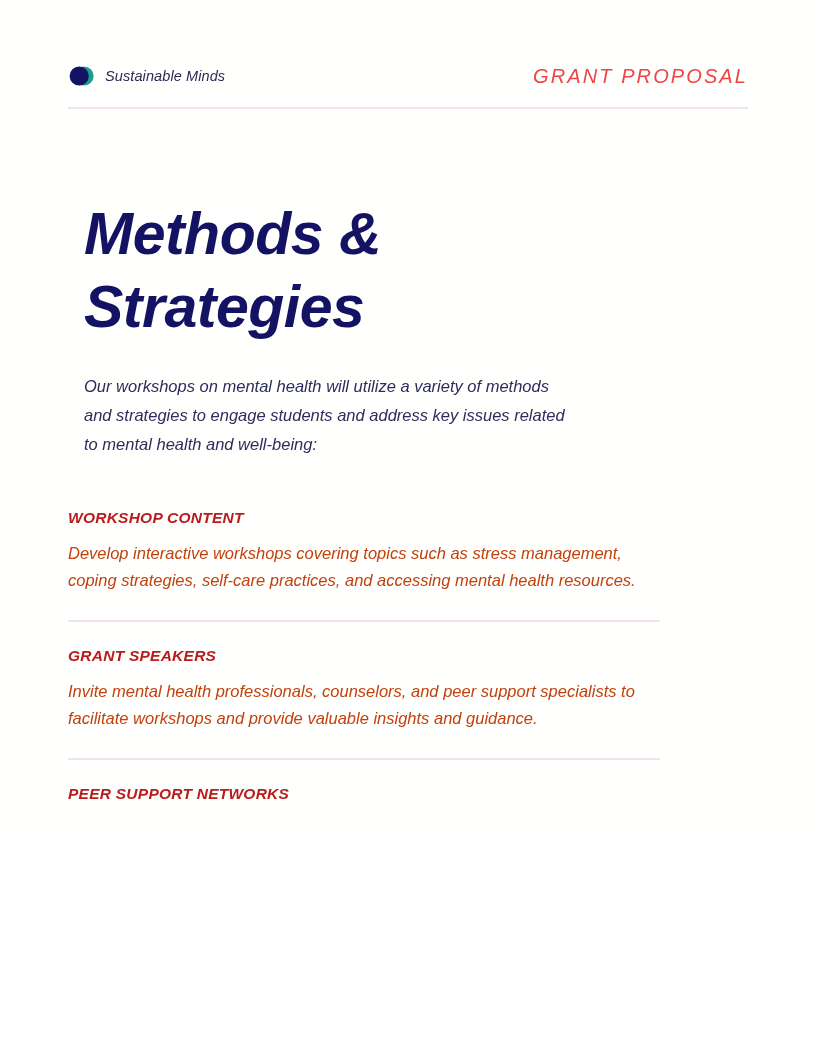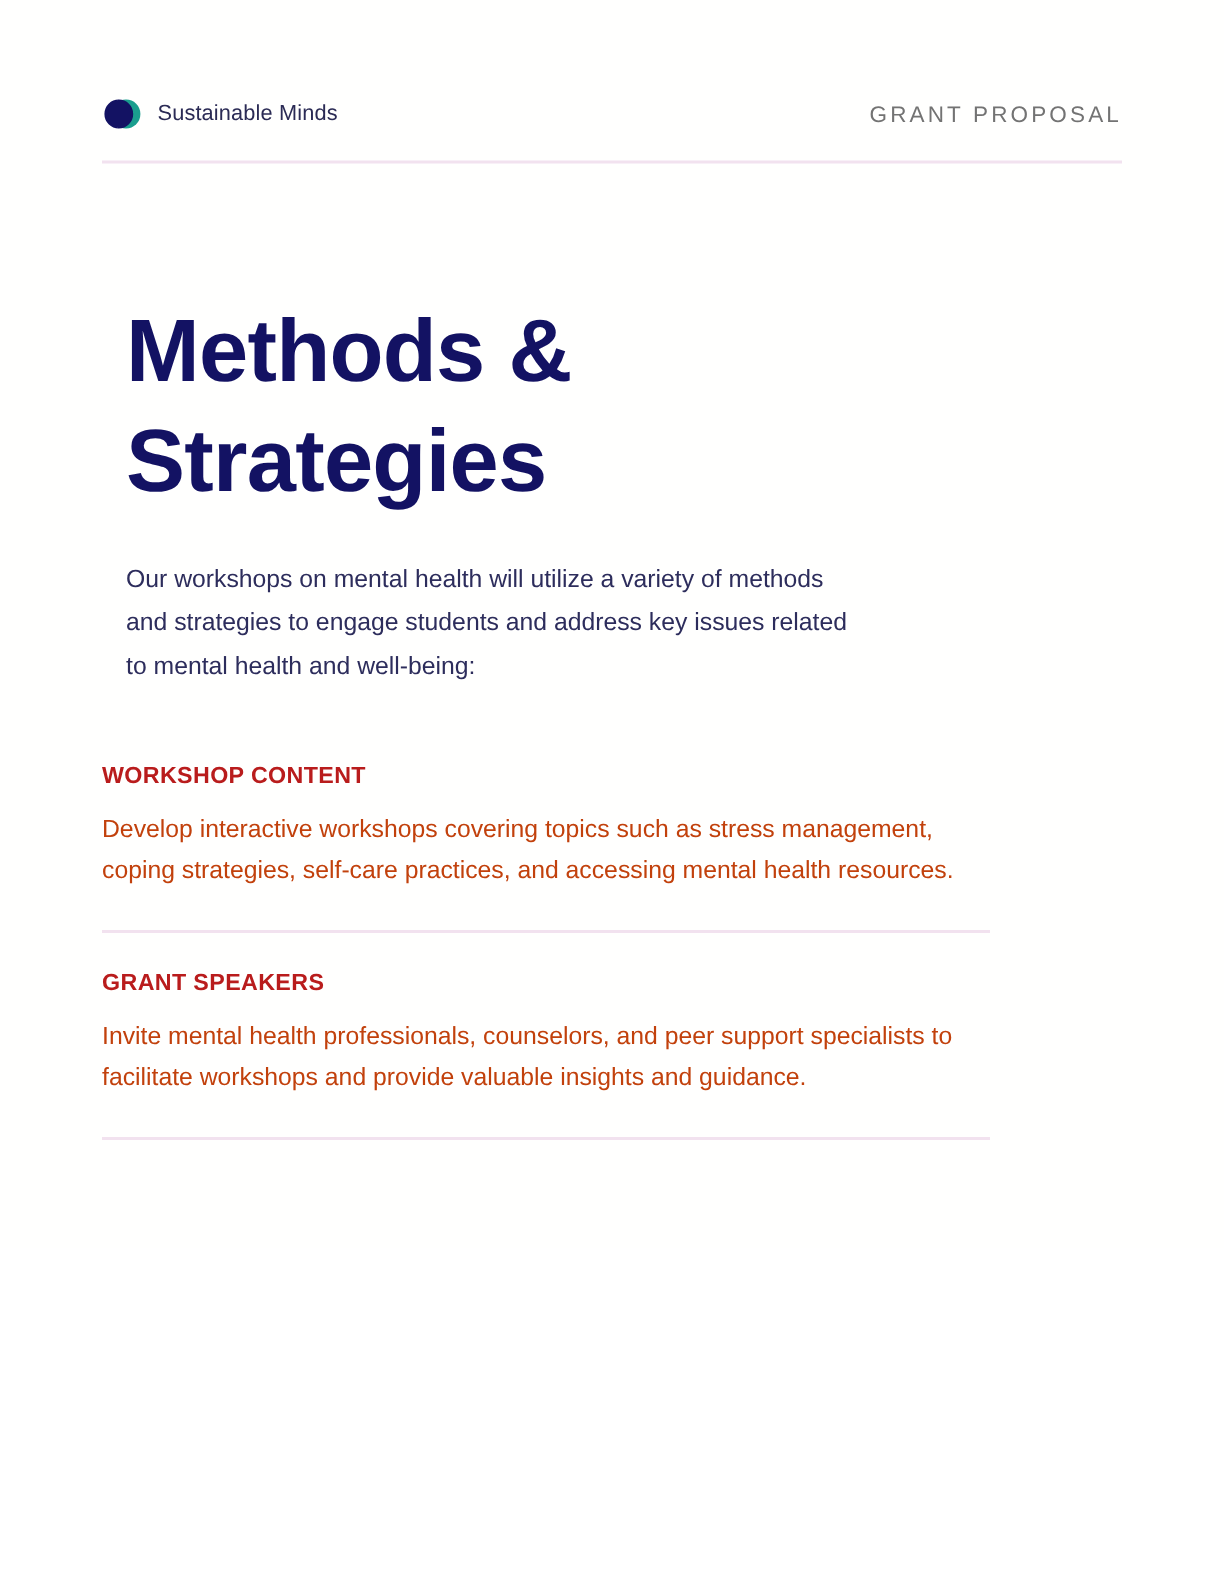--- a/index.html
+++ b/index.html
@@ -14,20 +14,21 @@
     -webkit-font-smoothing: antialiased;
     overflow: hidden;
   }
 
   .page {
     position: relative;
     width: 816px;
     height: 832px;
     background: #fffffe;
     box-sizing: border-box;
+    font-style: italic;
   }
 
   
   .header {
     position: absolute;
     left: 68px;
     top: 60px;
     width: 680px;
     height: 32px;
     display: flex;
@@ -50,23 +51,23 @@
 
   .brand-name {
     font-size: 14.5px;
     color: #2b2b55;
     letter-spacing: 0.1px;
     font-weight: 400;
     white-space: nowrap;
   }
 
   .doc-kind {
-    font-size: 15px;
+    font-size: 20px;
     letter-spacing: 2.1px;
-    color: #737373;
+    color: #ef4444;
     font-weight: 500;
     white-space: nowrap;
   }
 
   .header-rule {
     position: absolute;
     left: 68px;
     top: 107px;
     width: 680px;
     height: 2px;
@@ -171,17 +172,18 @@
     <hr class="section-rule">
 
     <div class="section">
       <h2 class="section-heading">GRANT SPEAKERS</h2>
       <p class="section-body">Invite mental health professionals, counselors, and peer support specialists to facilitate workshops and provide valuable insights and guidance.</p>
     </div>
 
     <hr class="section-rule">
 
     <div class="section">
+      <h2 class="section-heading">PEER SUPPORT NETWORKS</h2>
     </div>
 
   </div>
 
 </div>
 
 </body></html>

